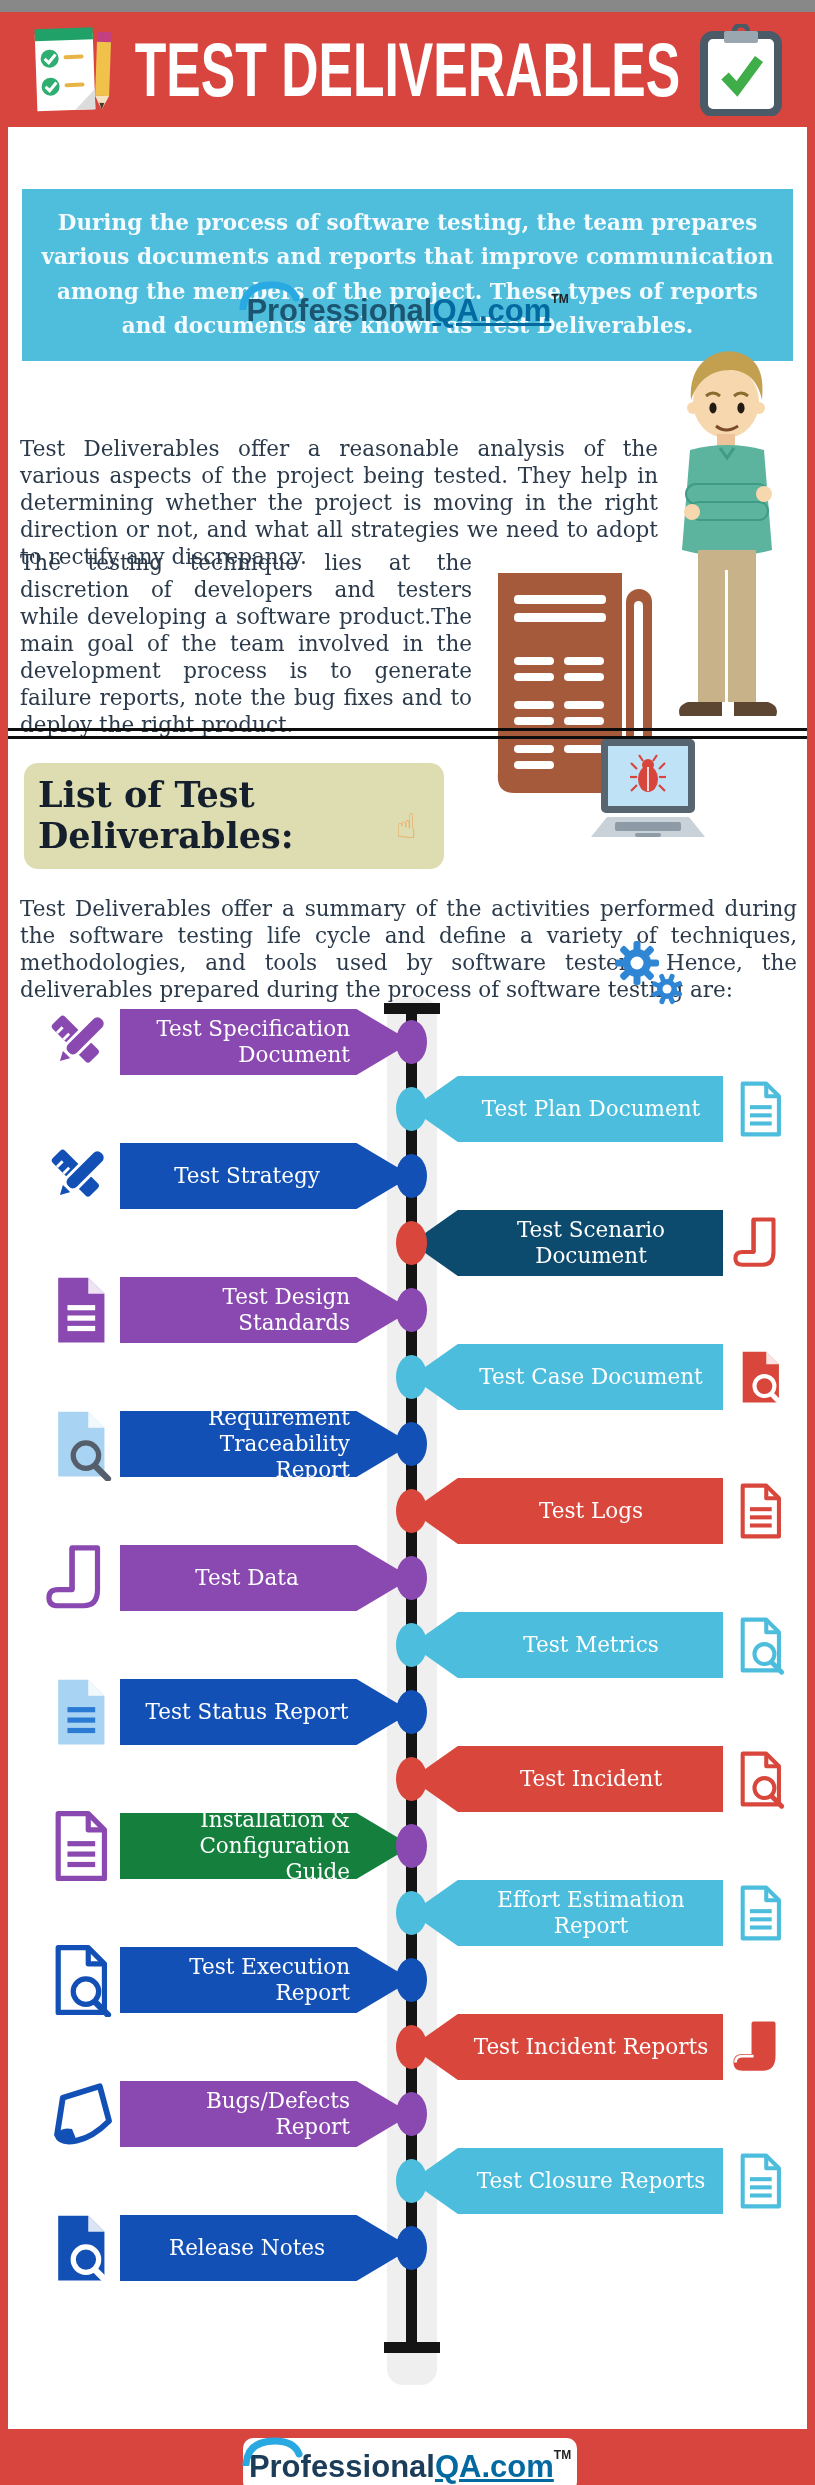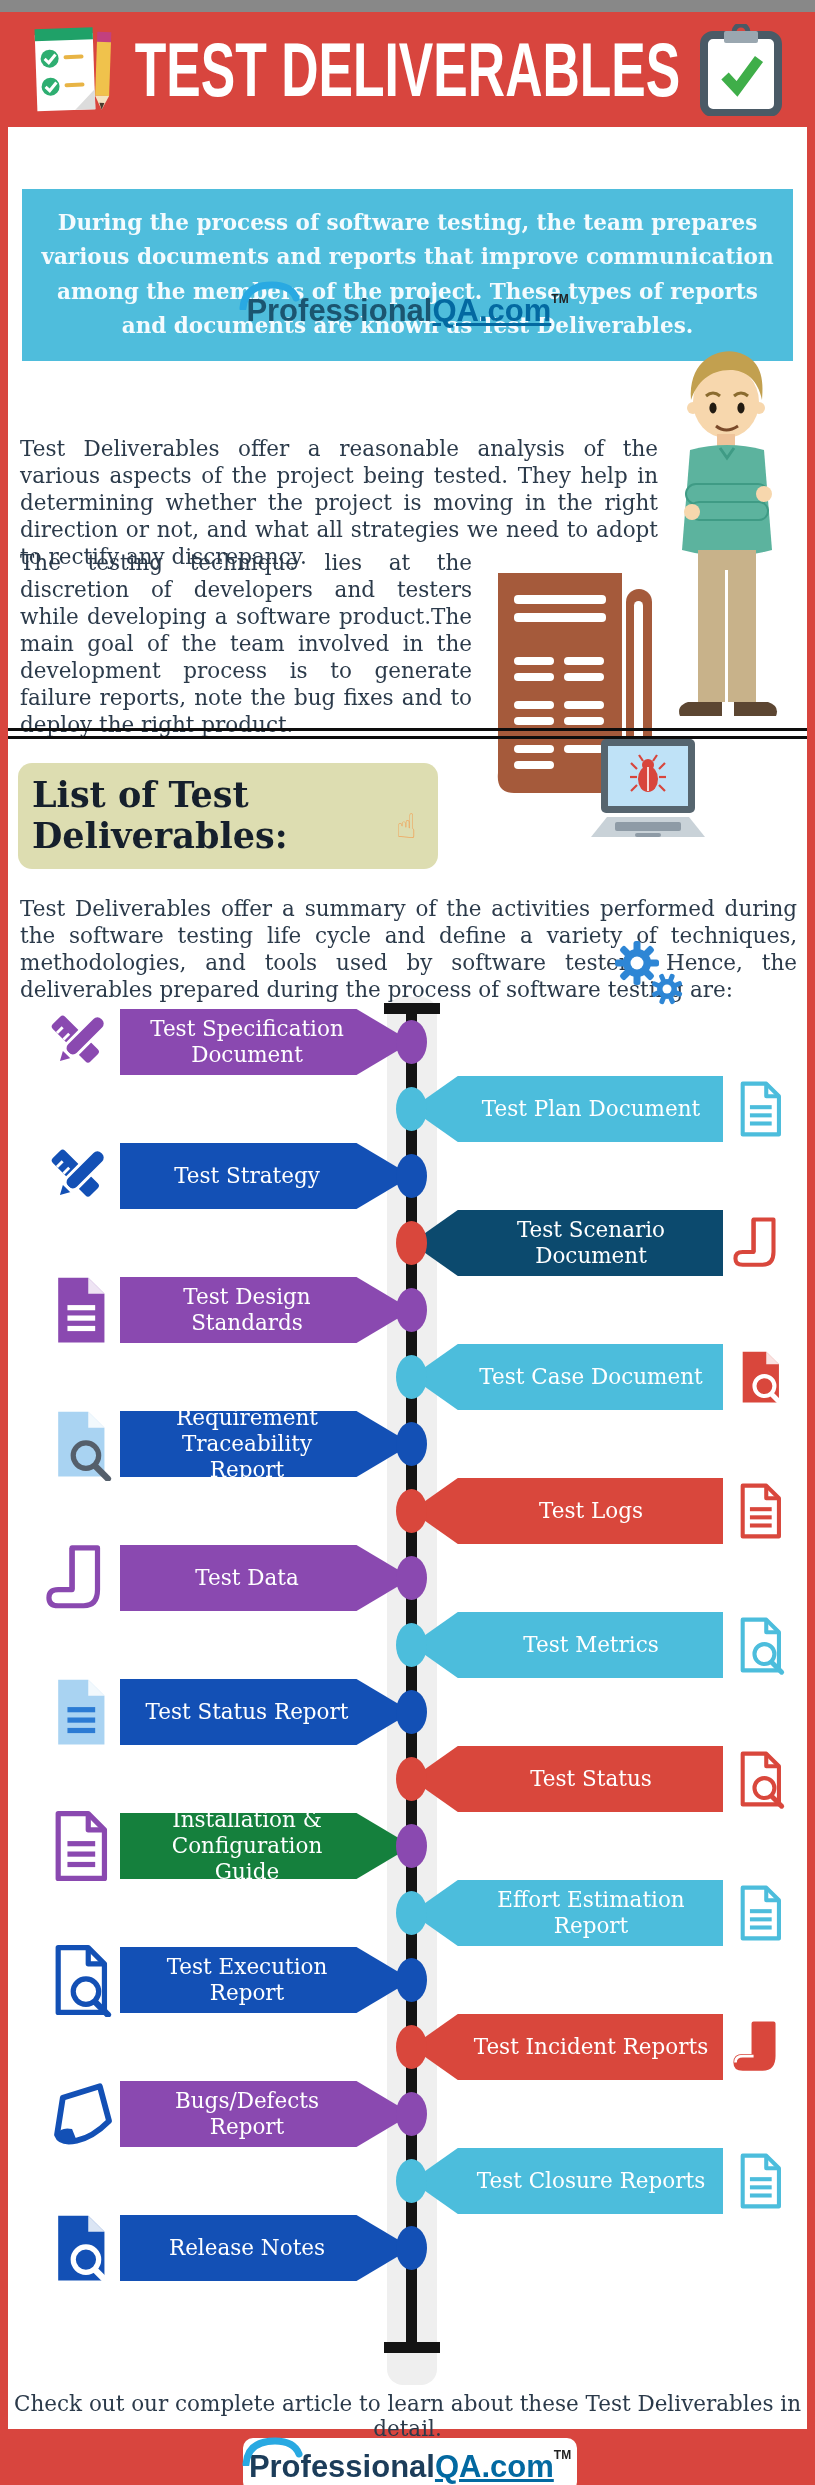--- a/index.html
+++ b/index.html
@@ -18,21 +18,21 @@
              color:#F4FBFE;text-align:center;font-size:21.5px;font-weight:600;line-height:1.6;}
   .logo-wrap{position:absolute;left:0;top:166px;width:799px;text-align:center;}
   .logo{position:relative;display:inline-block;font-family:"Liberation Sans",sans-serif;
         font-weight:700;font-size:31px;line-height:1;}
   .logo .p1{color:#1B5570;}
   .logo .p2{color:#0369a1;text-decoration:underline;}
   .logo .tm{font-size:12px;color:#222;vertical-align:18px;font-weight:700;letter-spacing:0;}
   .logo-arc{position:absolute;left:-8px;top:-13px;}
   .h-box{position:absolute;border-radius:14px;font-weight:700;color:#16202C;}
   .h-what{left:14px;top:226px;width:438px;padding:10px 14px 12px;background:#E8947B;font-size:35px;}
-  .h-list{left:10px;top:636px;width:392px;padding:11px 14px 13px;background:#DDDDB1;font-size:35px;}
+  .h-list{left:16px;top:636px;width:392px;padding:11px 14px 13px;background:#DDDDB1;font-size:35px;}
   .para{position:absolute;color:#2B3A4A;text-align:justify;font-size:21.5px;line-height:27px;}
   .p-what1{left:12px;top:308px;width:638px;}
   .p2row{position:absolute;left:12px;top:422px;width:640px;display:flex;align-items:flex-start;}
   .p-what2{width:452px;color:#2B3A4A;text-align:justify;font-size:21.5px;line-height:27px;}
   .np{width:168px;height:232px;margin-left:16px;margin-top:18px;}
   .man{position:absolute;left:644px;top:215px;width:152px;height:412px;}
   .divider{position:absolute;left:0;top:601px;width:799px;height:5px;
            border-top:3px solid #0d0d0d;border-bottom:3px solid #0d0d0d;}
   .hand{position:absolute;left:388px;top:682px;font-family:"DejaVu Sans",sans-serif;
         font-size:34px;color:#EFA75F;line-height:1;}
@@ -41,21 +41,21 @@
   .gears{position:absolute;left:603px;top:812px;width:76px;height:70px;}
   
   .tl{position:absolute;left:0;top:870px;width:799px;height:1392px;}
   .tl-band{position:absolute;left:379px;top:0;width:50px;height:1388px;background:#EFEFEF;border-radius:16px;}
   .tl-line{position:absolute;left:398px;top:10px;width:11px;height:1342px;background:#141414;}
   .tl-cap{position:absolute;left:376px;width:56px;height:11px;background:#141414;}
   .tl-cap.top{top:6px;} .tl-cap.bot{top:1345px;}
   .t-banner{position:absolute;height:66px;display:flex;align-items:center;justify-content:center;
             color:#fff;font-size:21.5px;line-height:1.22;text-align:center;}
   .t-banner.left{left:112px;width:292px;clip-path:polygon(0 0,81% 0,100% 50%,81% 100%,0 100%);
-                 padding:0 62px 0 24px;box-sizing:border-box;}
+                 padding:0 62px 0 24px;box-sizing:border-box;text-align:right;}
   .t-banner.right{left:403px;width:312px;clip-path:polygon(15% 0,100% 0,100% 100%,15% 100%,0 50%);
                  padding:0 12px 0 60px;box-sizing:border-box;}
   .t-dot{position:absolute;left:388px;width:31px;height:44px;border-radius:50%;z-index:3;}
   .t-icon{position:absolute;z-index:2;}
   .t-icon.left{left:34px;width:74px;height:74px;}
   .t-icon.right{left:722px;width:58px;height:66px;}
   
   .f-note{position:absolute;left:0;top:2264px;width:799px;text-align:center;color:#2B3A4A;font-size:21.5px;}
   .f-logo-box{position:absolute;left:243px;top:2426px;width:334px;height:54px;background:#fff;border-radius:10px;
               display:flex;align-items:center;justify-content:center;}
@@ -358,21 +358,21 @@
           <span class="t-icon left" style="top: 678px;"><svg viewBox="0 0 64 64" width="100%" height="100%">
         <path d="M14 4 H40 L54 18 V60 H14 Z" fill="#A9D3F2"></path>
         <polygon points="40,4 40,18 54,18" fill="#fff" opacity="0.85"></polygon>
         <g stroke="#2B7BD4" stroke-width="4.5">
           <line x1="22" y1="30" x2="46" y2="30"></line>
                 <line x1="22" y1="39" x2="46" y2="39"></line>
                 <line x1="22" y1="48" x2="46" y2="48"></line>
         </g>
             </svg></span>
           <div class="t-banner right" style="background: rgb(217, 71, 60); top: 749px;">
-            <span>Test Status</span>
+            <span>Test Incident</span>
           </div>
           <span class="t-dot" style="background: rgb(217, 71, 60); top: 760px;"></span>
           <span class="t-icon right" style="top: 749px;"><svg viewBox="0 0 64 64" width="100%" height="100%">
               <path d="M14 4 H40 L54 18 V60 H14 Z" fill="#fff" stroke="#D9473C" stroke-width="4.5" stroke-linejoin="round"></path>
          <path d="M40 4 V18 H54" fill="none" stroke="#D9473C" stroke-width="4.5" stroke-linejoin="round"></path>
       <circle cx="38" cy="42" r="11" fill="#fff" stroke="#D9473C" stroke-width="4.5"></circle>
       <line x1="46" y1="51" x2="57" y2="62" stroke="#D9473C" stroke-width="5.5" stroke-linecap="round"></line>
             </svg></span>
           <div class="t-banner left" style="background: #15803d; top: 816px;">
             <span>Installation &amp; Configuration Guide</span>
@@ -445,21 +445,20 @@
           <span class="t-dot" style="background: rgb(19, 80, 181); top: 1229px;"></span>
           <span class="t-icon left" style="top: 1214px;"><svg viewBox="0 0 64 64" width="100%" height="100%">
               <path d="M14 4 H40 L54 18 V60 H14 Z" fill="#1350B5"></path>
               <polygon points="40,4 40,18 54,18" fill="#fff" opacity="0.85"></polygon>
       <circle cx="38" cy="42" r="11" fill="none" stroke="#fff" stroke-width="4.5"></circle>
       <line x1="46" y1="51" x2="57" y2="62" stroke="#fff" stroke-width="5.5" stroke-linecap="round"></line>
             </svg></span>
         </div>
     </div>
 
-    <div class="f-note">Check out our complete article to learn about these Test Deliverables in detail.</div>
   </div>
 
   <div class="f-logo-box">
     <span class="logo">
       <span class="logo-arc">
         <svg width="62" height="30">
             <path d="M5 28 Q7 5 34 5 Q53 5 58 18" fill="none" stroke="#29A9E2" stroke-width="7" stroke-linecap="round"></path>
           </svg>
       </span>
       <span class="p1">Professional</span><span class="p2">QA.com</span><span class="tm">TM</span>

